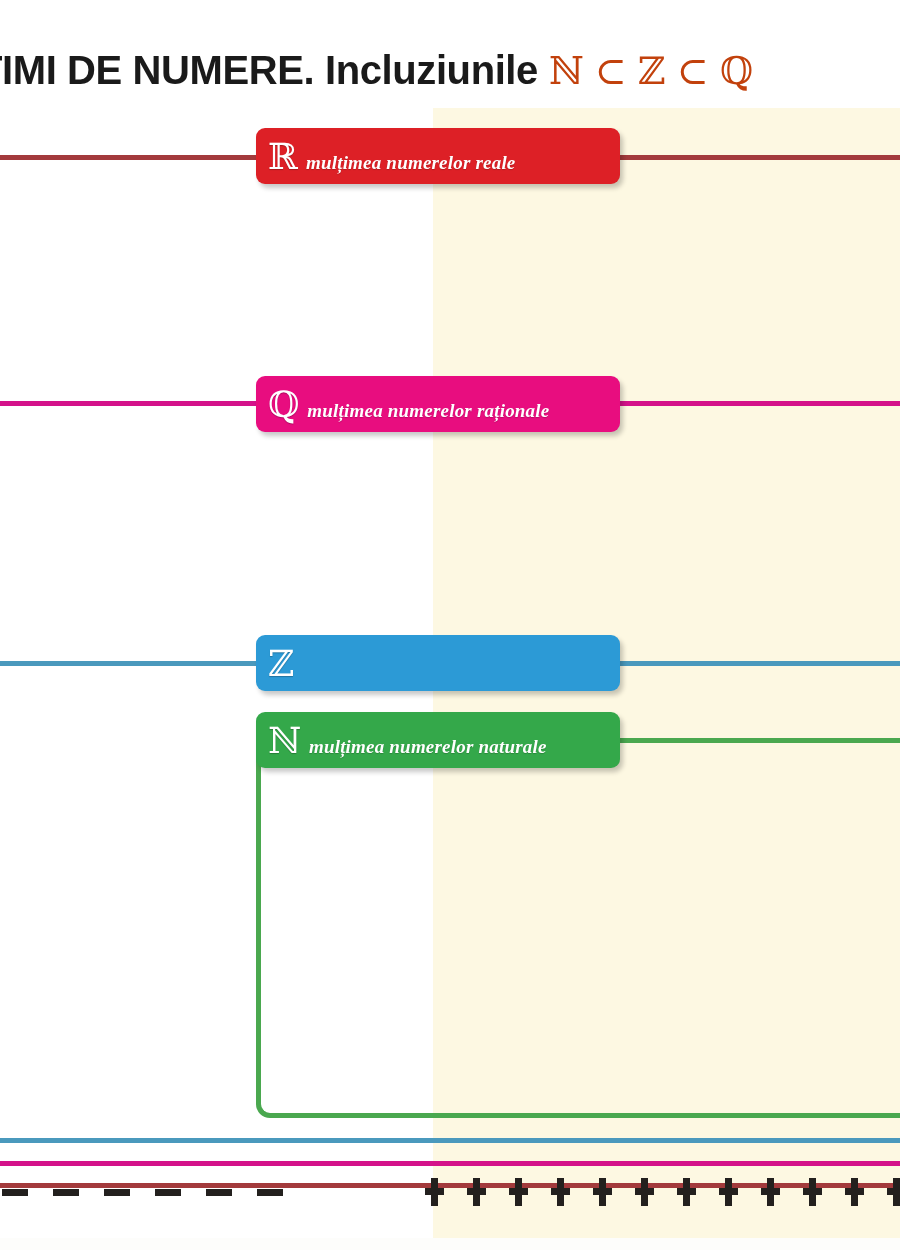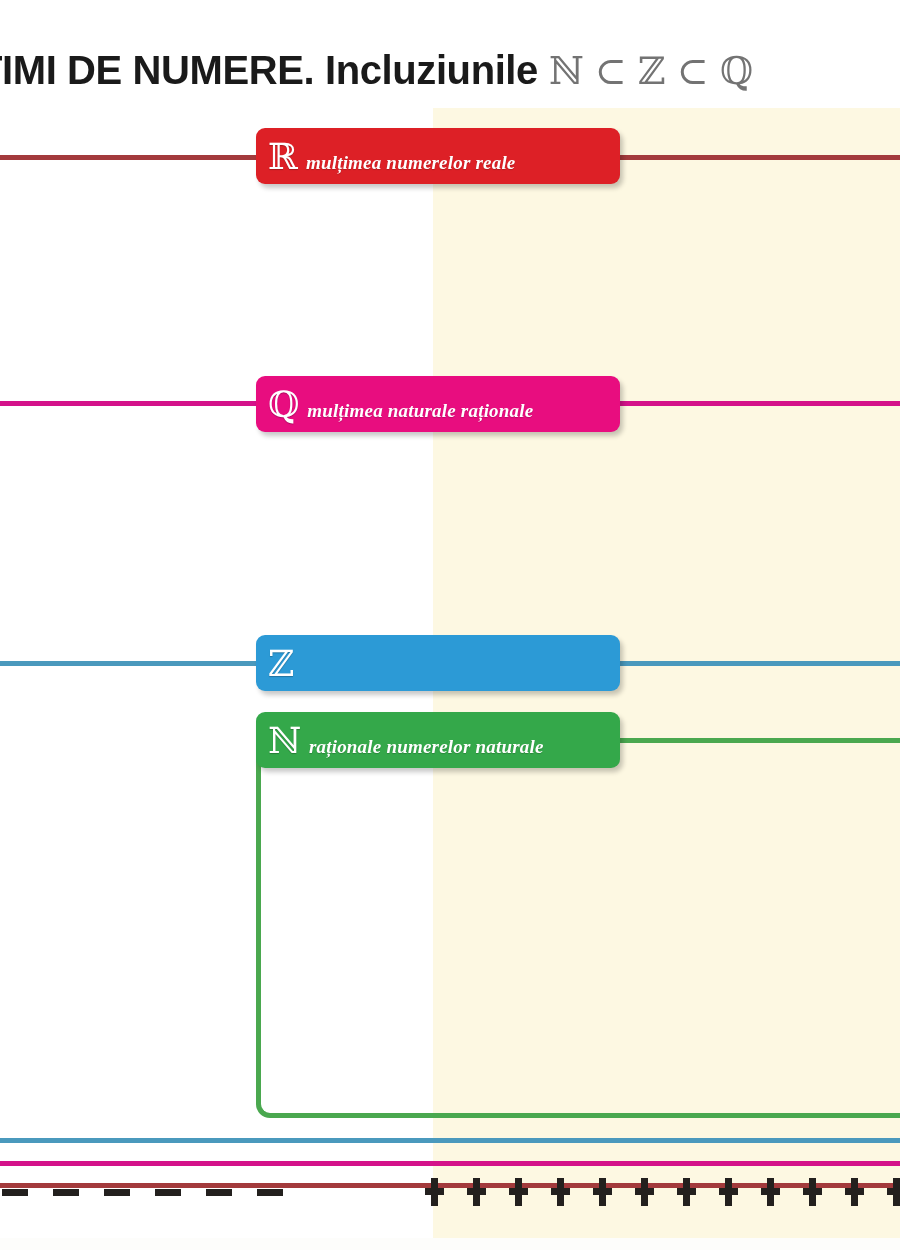--- a/index.html
+++ b/index.html
@@ -51,21 +51,21 @@
     font-size: 40px;
     font-weight: 700;
     letter-spacing: -0.4px;
     color: #1a1a1a;
     line-height: 52px;
   }
   .title .mathpart {
     font-family: "DejaVu Serif", serif;
     font-weight: 400;
     font-size: 38px;
-    color: #737373;
+    color: #c2410c;
   }
 
   
   .hline {
     position: absolute;
     left: 0;
     height: 5px;
     width: 900px;
   }
   .hline.red     { background: #a33a3c; }
@@ -191,30 +191,30 @@
 
   <div class="n-bracket"></div>
 
   <div class="pill red" style="top:128px">
     <span class="sym">ℝ</span>
     <span class="txt">mulțimea numerelor reale</span>
   </div>
 
   <div class="pill magenta" style="top:376px">
     <span class="sym">ℚ</span>
-    <span class="txt">mulțimea naturale raționale</span>
+    <span class="txt">mulțimea numerelor raționale</span>
   </div>
 
   <div class="pill blue" style="top:635px">
     <span class="sym">ℤ</span>
   </div>
 
   <div class="pill green" style="top:712px">
     <span class="sym">ℕ</span>
-    <span class="txt">raționale numerelor naturale</span>
+    <span class="txt">mulțimea numerelor naturale</span>
   </div>
 
   <div class="hline blue" style="top:1138px"></div>
   <div class="hline magenta" style="top:1161px"></div>
   <div class="hline red" style="top:1183px"></div>
 
   <div class="dashes">
       <div class="dash" style="left: 2px; background: rgb(35, 32, 30);"></div>
       <div class="dash" style="left: 53px; background: rgb(35, 32, 30);"></div>
       <div class="dash" style="left: 104px; background: rgb(35, 32, 30);"></div>

